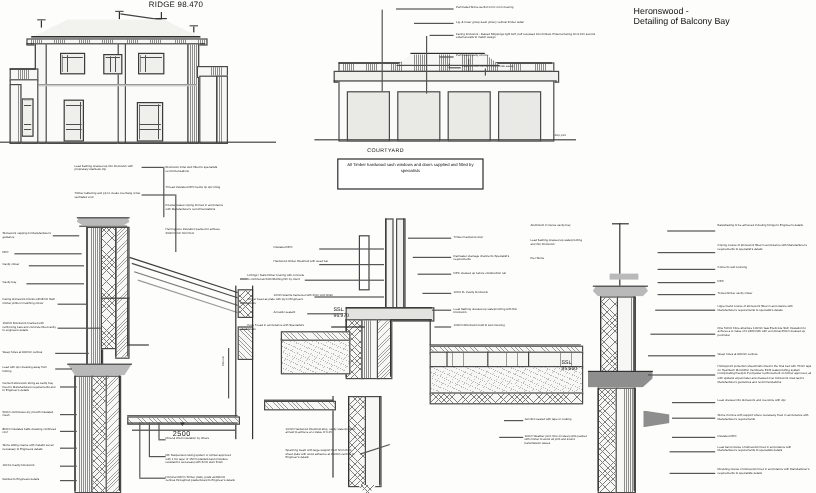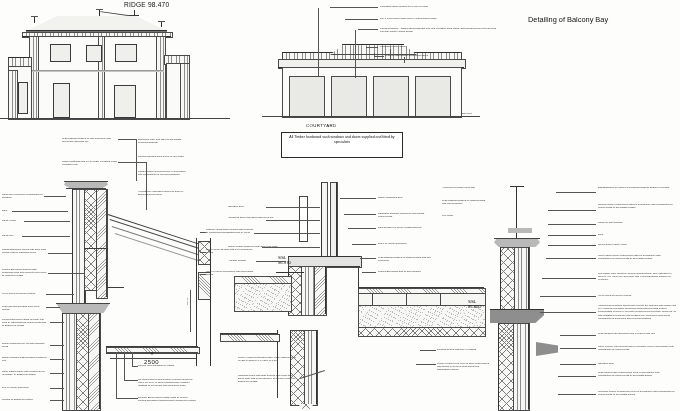--- a/index.html
+++ b/index.html
@@ -24,21 +24,21 @@
     font-family:"Liberation Sans", sans-serif;
   }
   .ln{position:absolute;background:#2e2e2e;}
   
   #title{
     position:absolute;left:528px;top:6px;width:146px;
   }
   #title div{
     font-size:7.4px;color:#111;line-height:1.1;
   }
-  #title .t2{margin-top:10px;}
+  #title .t2{}
   .ground{position:absolute;height:.7px;background:#444;}
   .render{position:absolute;background:#f7f7f5;border:.5px solid #4a4a4a;}
   .hatchv{
     background-image:repeating-linear-gradient(90deg,#8d8d8d 0 .4px,transparent .4px 1.6px);
   }
   .hatchd{
     background-image:repeating-linear-gradient(45deg,#9a9a9a 0 .4px,transparent .4px 2.2px);
   }
   .hatchx{
     background-image:
@@ -91,20 +91,21 @@
     border-left:2px solid transparent;border-right:2px solid transparent;
     border-top:3px solid #333;
   }
 </style>
 </head>
 <body>
 
 <div id="sheet">
 
   <div id="title">
+    <div class="t1">Heronswood -</div>
     <div class="t2">Detailing of Balcony Bay</div>
   </div>
 
   <div>
     <div id="ridge">RIDGE 98.470</div>
 
     <div class="ln" style="left:134px;top:10px;width:.6px;height:6px;background:#333;"></div>
     <div class="ln" style="left:129px;top:15px;width:10px;height:.6px;background:#333;"></div>
     <div class="ln" style="left:100px;top:16px;width:35px;height:.5px;background:#444;transform:rotate(8deg);transform-origin:right center;"></div>
 

